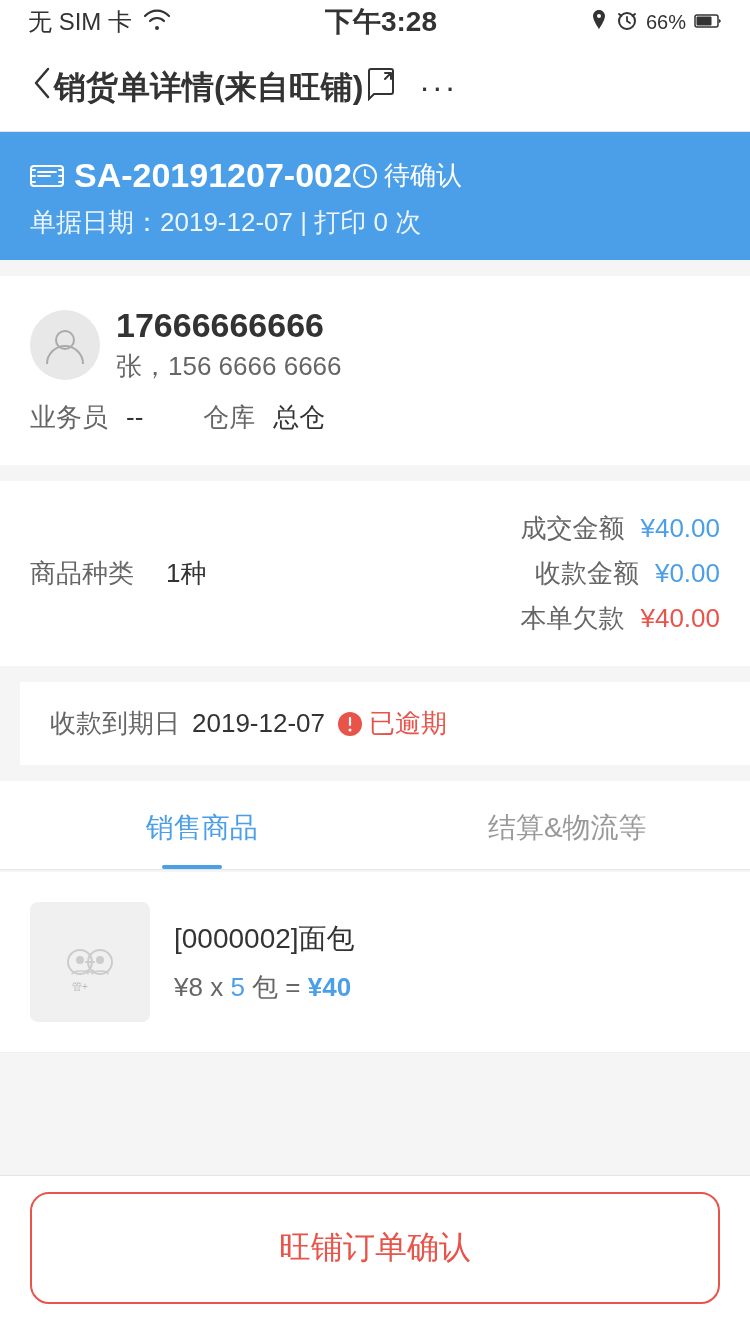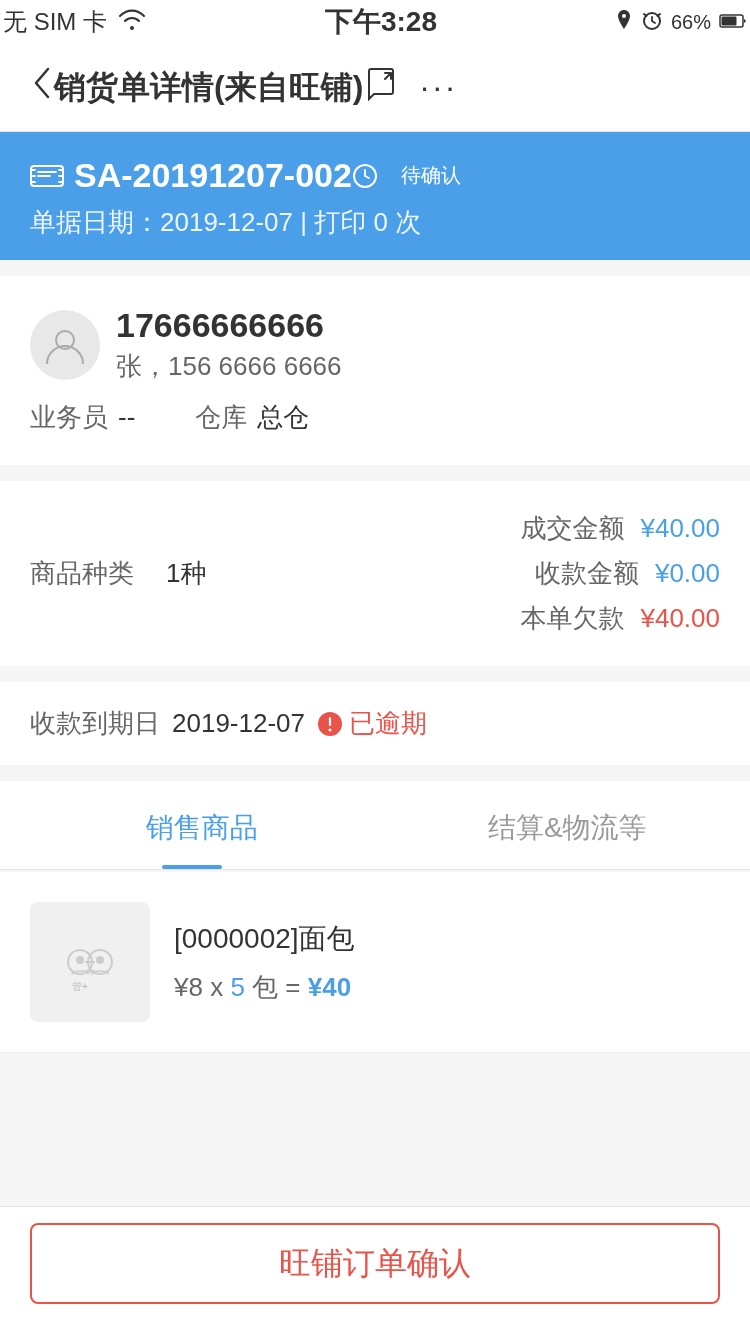--- a/index.html
+++ b/index.html
@@ -14,21 +14,21 @@
       overflow-x: hidden;
     }
 
     
     .status-bar {
       height: 44px;
       background: #fff;
       display: flex;
       align-items: center;
       justify-content: space-between;
-      padding: 0 3px;
+      padding: 0 28px;
       font-size: 24px;
       font-weight: 500;
     }
     .status-left { display: flex; align-items: center; gap: 10px; }
     .status-center { font-size: 28px; font-weight: 600; }
     .status-right { display: flex; align-items: center; gap: 8px; font-size: 20px; }
 
     
     .nav-bar {
       height: 88px;
@@ -66,25 +66,25 @@
     }
     .order-id {
       font-size: 34px;
       font-weight: 700;
       color: #fff;
       display: flex;
       align-items: center;
       gap: 10px;
     }
     .order-status {
-      font-size: 20px;
+      font-size: 26px;
       color: #fff;
       display: flex;
       align-items: center;
-      gap: 23px;
+      gap: 6px;
     }
     .order-date {
       font-size: 26px;
       color: rgba(255,255,255,0.9);
     }
 
     
     .customer-section {
       background: #fff;
       padding: 30px;
@@ -118,21 +118,21 @@
     }
     .customer-details {
       display: flex;
       align-items: center;
       margin-top: 16px;
       gap: 60px;
     }
     .detail-item {
       display: flex;
       align-items: center;
-      gap: 10px;
+      gap: 18px;
       font-size: 26px;
       color: #666;
     }
     .detail-label { color: #666; }
     .detail-value { color: #333; }
 
     
     .amount-section {
       background: #fff;
       padding: 30px;
@@ -163,20 +163,21 @@
     
     .due-date-section {
       background: #fff;
       padding: 24px 30px;
       margin-top: 16px;
       display: flex;
       align-items: center;
       gap: 12px;
       font-size: 26px;
       color: #666;
+      margin-left: 20px;
     }
     .due-date-label {}
     .due-date-value { color: #333; }
     .overdue-badge {
       display: flex;
       align-items: center;
       gap: 6px;
       color: #e8534a;
       font-size: 26px;
     }
@@ -264,24 +265,24 @@
       position: fixed;
       bottom: 0;
       left: 0;
       width: 750px;
       background: #fff;
       padding: 16px 30px 30px;
       border-top: 1px solid #e5e5e5;
     }
     .confirm-button {
       width: 100%;
-      height: 81px;
+      height: 112px;
       border: 2px solid #e8534a;
       background: #fff;
-      border-radius: 8px;
+      border-radius: 19px;
       font-size: 32px;
       color: #e8534a;
       cursor: pointer;
       display: flex;
       align-items: center;
       justify-content: center;
     }
   </style>
 </head>
 <body>

